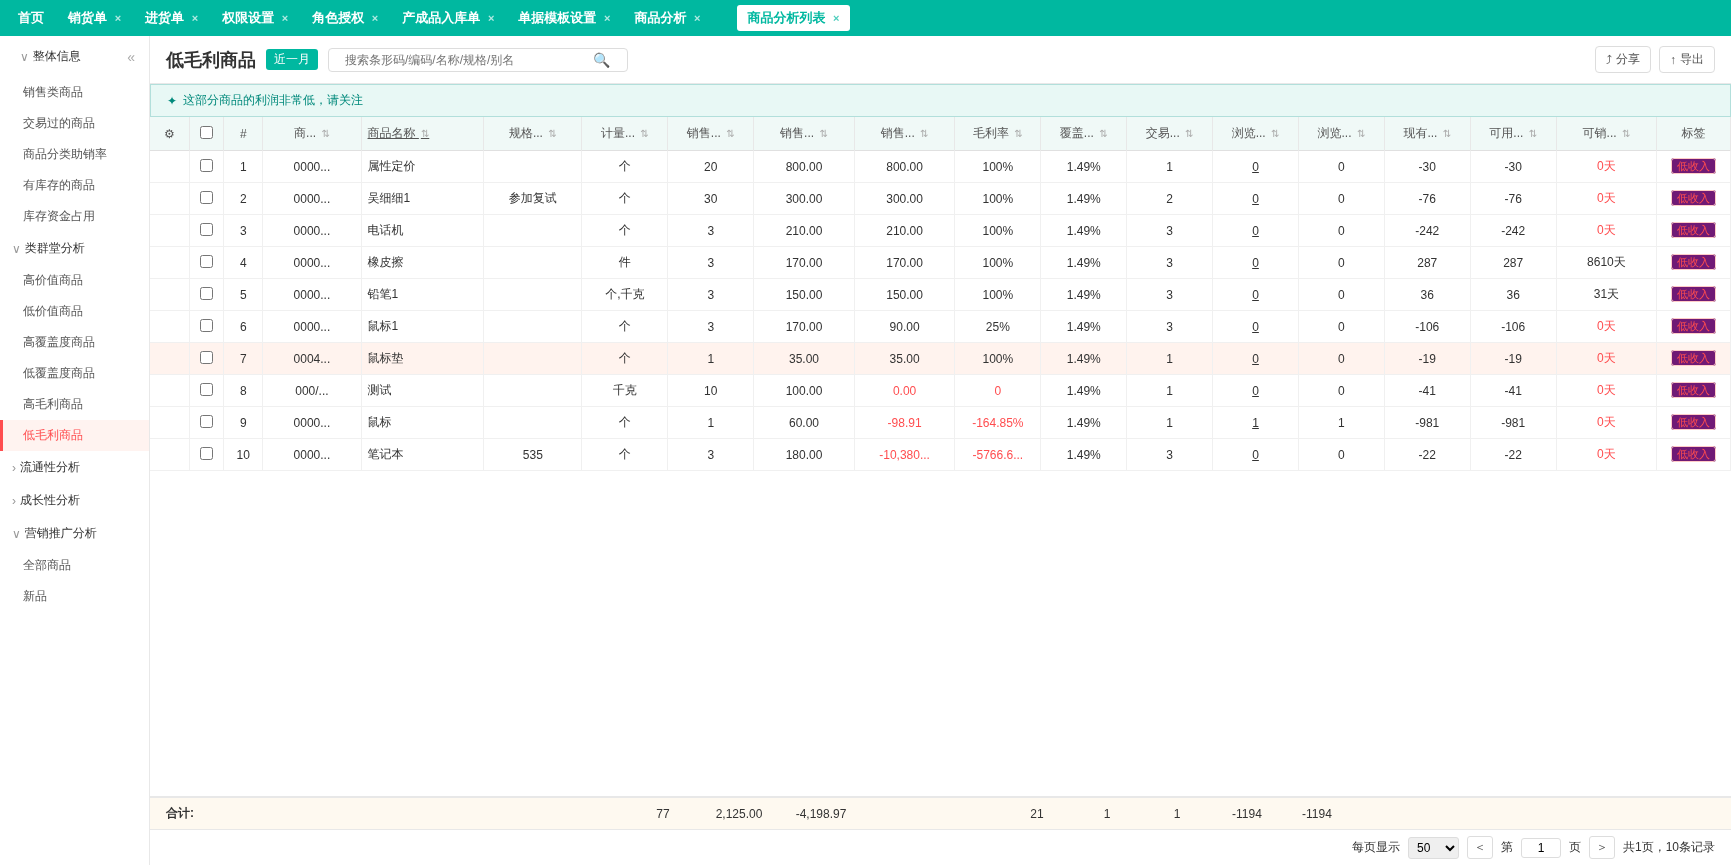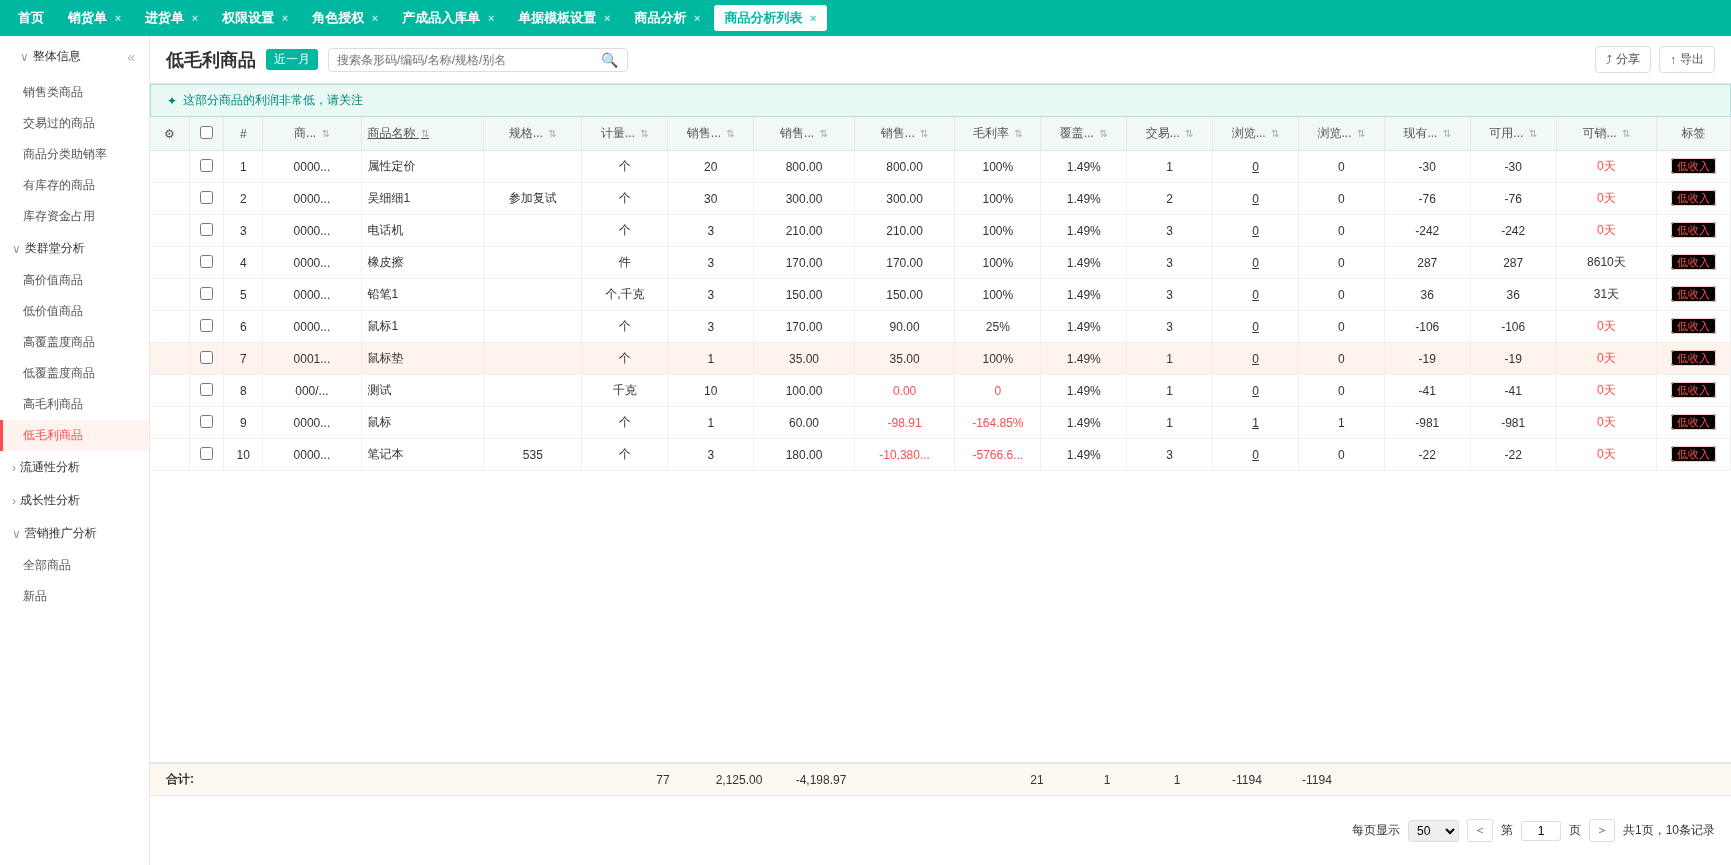--- a/index.html
+++ b/index.html
@@ -16,21 +16,21 @@
     }
     .nav-item {
       color: #fff;
       padding: 4px 10px;
       cursor: pointer;
       border-radius: 3px;
       font-size: 13px;
       white-space: nowrap;
       font-weight: bold;
     }
-    .nav-item.active { background: #fff; color: #00b8a0; }
+    .nav-item.active { background: #fff; color: #00b8a0; margin-left: 23px; }
     .nav-item .close-x { margin-left: 4px; opacity: 0.7; font-size: 11px; }
 
     
     .main-layout {
       display: flex;
       height: calc(100vh - 36px);
     }
 
     
     .sidebar {
@@ -91,21 +91,21 @@
       border-radius: 3px;
       padding: 2px 8px;
       font-size: 12px;
       cursor: pointer;
     }
     .search-box {
       display: flex;
       align-items: center;
       border: 1px solid #ddd;
       border-radius: 4px;
-      padding: 3px 8px;
+      padding: 3px 16px;
       flex: 1;
       max-width: 300px;
     }
     .search-box input {
       border: none;
       outline: none;
       font-size: 12px;
       width: 100%;
       background: transparent;
     }
@@ -172,21 +172,21 @@
     tbody tr.highlighted { background: #fff3ee; }
     tbody td {
       padding: 7px 6px;
       text-align: center;
       border-right: 1px solid #f0f0f0;
       white-space: nowrap;
     }
     tbody td.text-left { text-align: left; }
     .red-text { color: #ff4d4f; }
     .tag-badge {
-      background: #000000;
+      background: #701a75;
       color: #ff4d4f;
       border: 1px solid #ffccc7;
       border-radius: 3px;
       padding: 1px 5px;
       font-size: 11px;
     }
     .underline-link {
       text-decoration: underline;
       cursor: pointer;
       color: #333;
@@ -211,21 +211,21 @@
     .footer-cell {
       text-align: center;
       padding: 0 6px;
       min-width: 80px;
     }
 
     
     .pagination-bar {
       background: #fff;
       border-top: 1px solid #e8e8e8;
-      padding: 23px 16px;
+      padding: 6px 16px;
       display: flex;
       align-items: center;
       justify-content: flex-end;
       gap: 8px;
       font-size: 12px;
       flex-shrink: 0;
     }
     .page-size-select {
       border: 1px solid #ddd;
       border-radius: 3px;
@@ -508,21 +508,21 @@
       <td>0</td>
       <td>-106</td>
       <td>-106</td>
       <td class="red-text">0天</td>
       <td><span class="tag-badge">低收入</span></td>
     </tr>
             <tr class="highlighted">
       <td></td>
       <td><input type="checkbox" style=""></td>
       <td>7</td>
-      <td>0001...</td>
+      <td>0004...</td>
       <td class="text-left">鼠标垫</td>
       <td></td>
       <td>个</td>
       <td>1</td>
       <td>35.00</td>
       <td class="">35.00</td>
       <td class="">100%</td>
       <td>1.49%</td>
       <td>1</td>
       <td><span class="underline-link">0</span></td>

